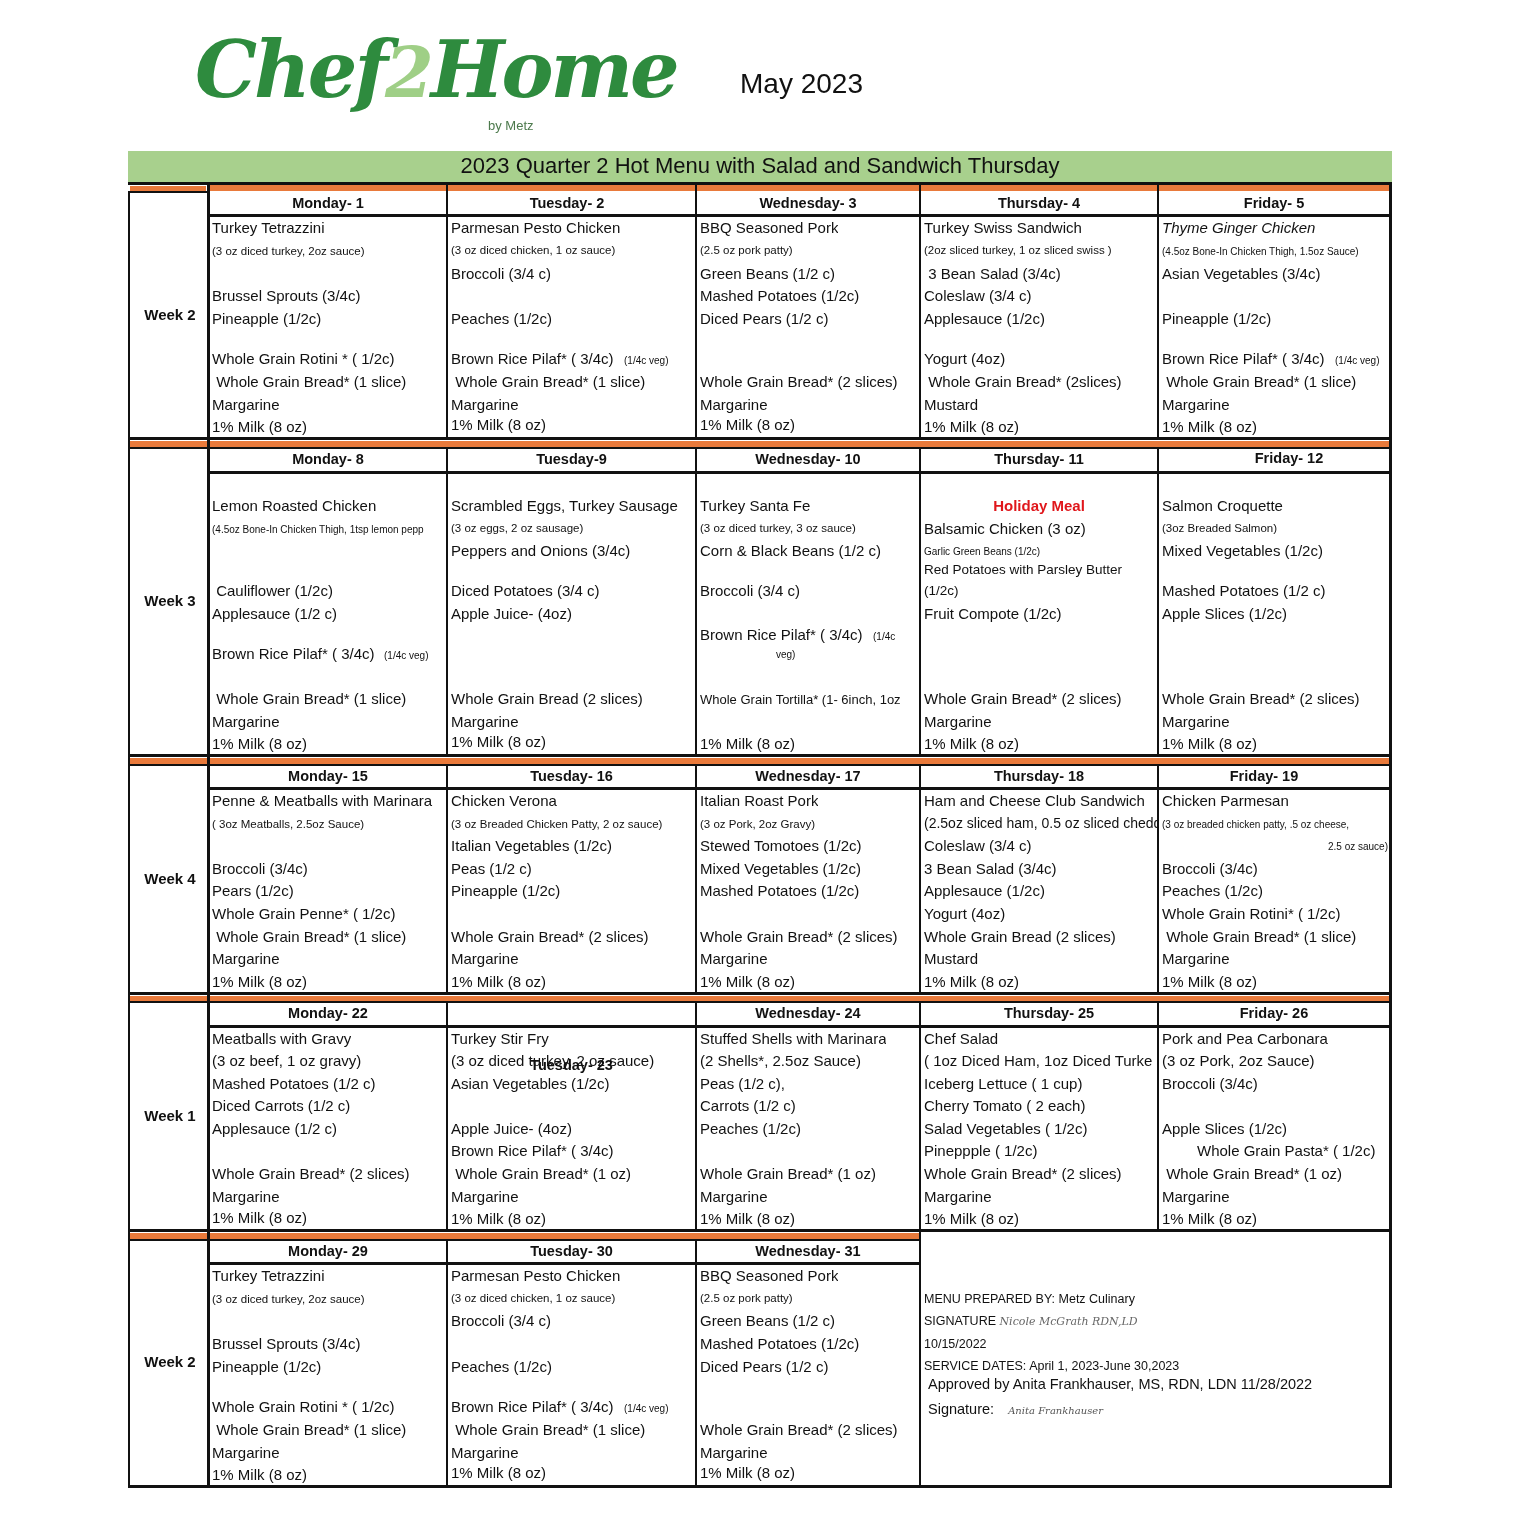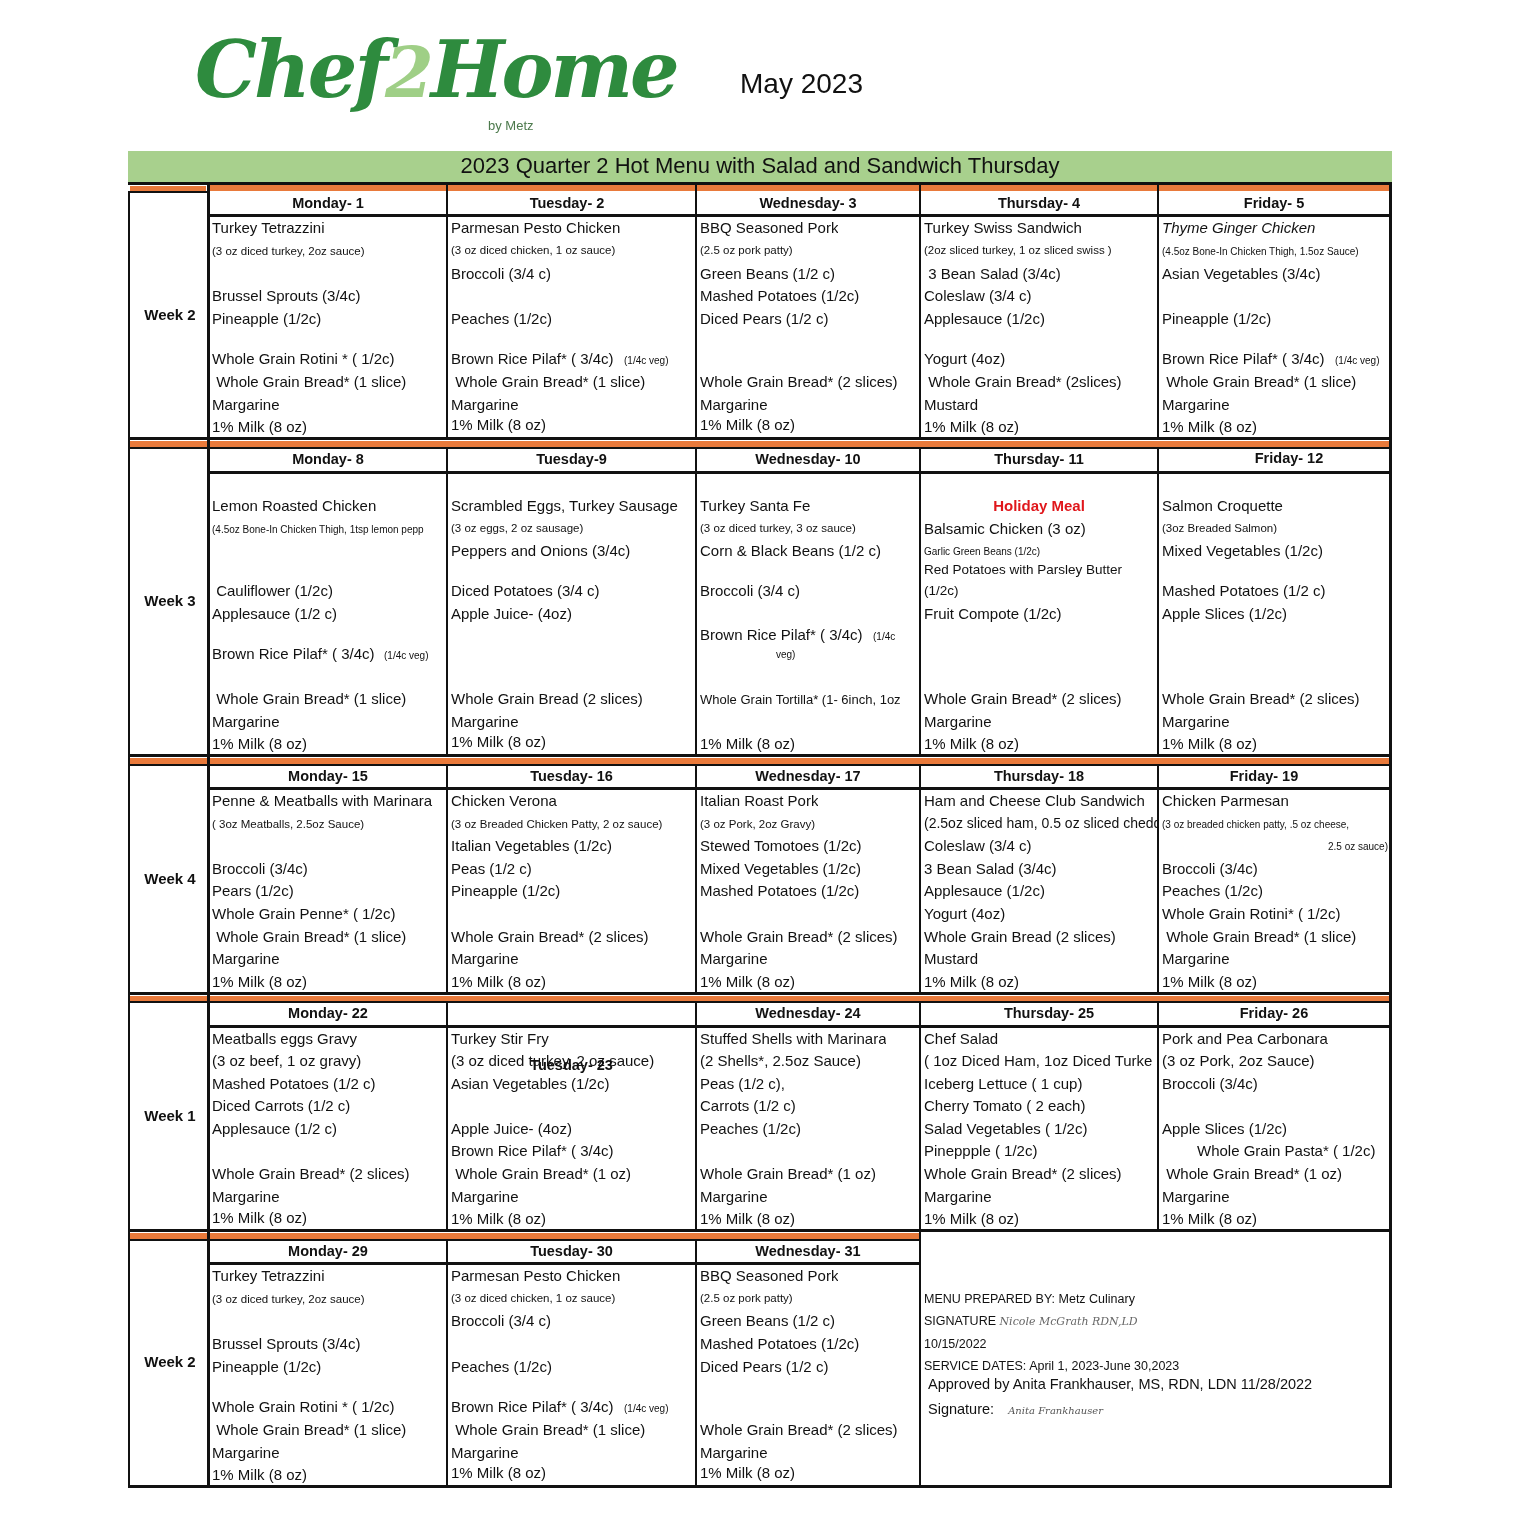--- a/index.html
+++ b/index.html
@@ -261,21 +261,21 @@
   <div class="line" style="left:128px;top:1229px;width:1264px;height:3px;"></div>
 
   <div class="week-label" style="top:1107px;">Week 1</div>
 
   <div class="day-head" style="left:210px;width:236px;top:1005px;">Monday- 22</div>
   <div class="day-head" style="left:448px;width:247px;top:1057px;">Tuesday- 23</div>
   <div class="day-head" style="left:697px;width:222px;top:1005px;">Wednesday- 24</div>
   <div class="day-head" style="left:921px;width:256px;top:1005px;">Thursday- 25</div>
   <div class="day-head" style="left:1159px;width:230px;top:1005px;">Friday- 26</div>
 
-  <div class="item" style="left:212px;top:1030px;">Meatballs eggs Gravy</div>
+  <div class="item" style="left:212px;top:1030px;">Meatballs with Gravy</div>
   <div class="item" style="left:212px;top:1052px;">(3 oz beef, 1 oz gravy)</div>
   <div class="item" style="left:212px;top:1075px;">Mashed Potatoes (1/2 c)</div>
   <div class="item" style="left:212px;top:1097px;">Diced Carrots (1/2 c)</div>
   <div class="item" style="left:212px;top:1120px;">Applesauce (1/2 c)</div>
   <div class="item" style="left:212px;top:1165px;">Whole Grain Bread* (2 slices)</div>
   <div class="item" style="left:212px;top:1188px;">Margarine</div>
   <div class="item" style="left:212px;top:1209px;">1% Milk (8 oz)</div>
 
   <div class="item" style="left:451px;top:1030px;">Turkey Stir Fry</div>
   <div class="item" style="left:451px;top:1052px;">(3 oz diced turkey, 2 oz sauce)</div>

